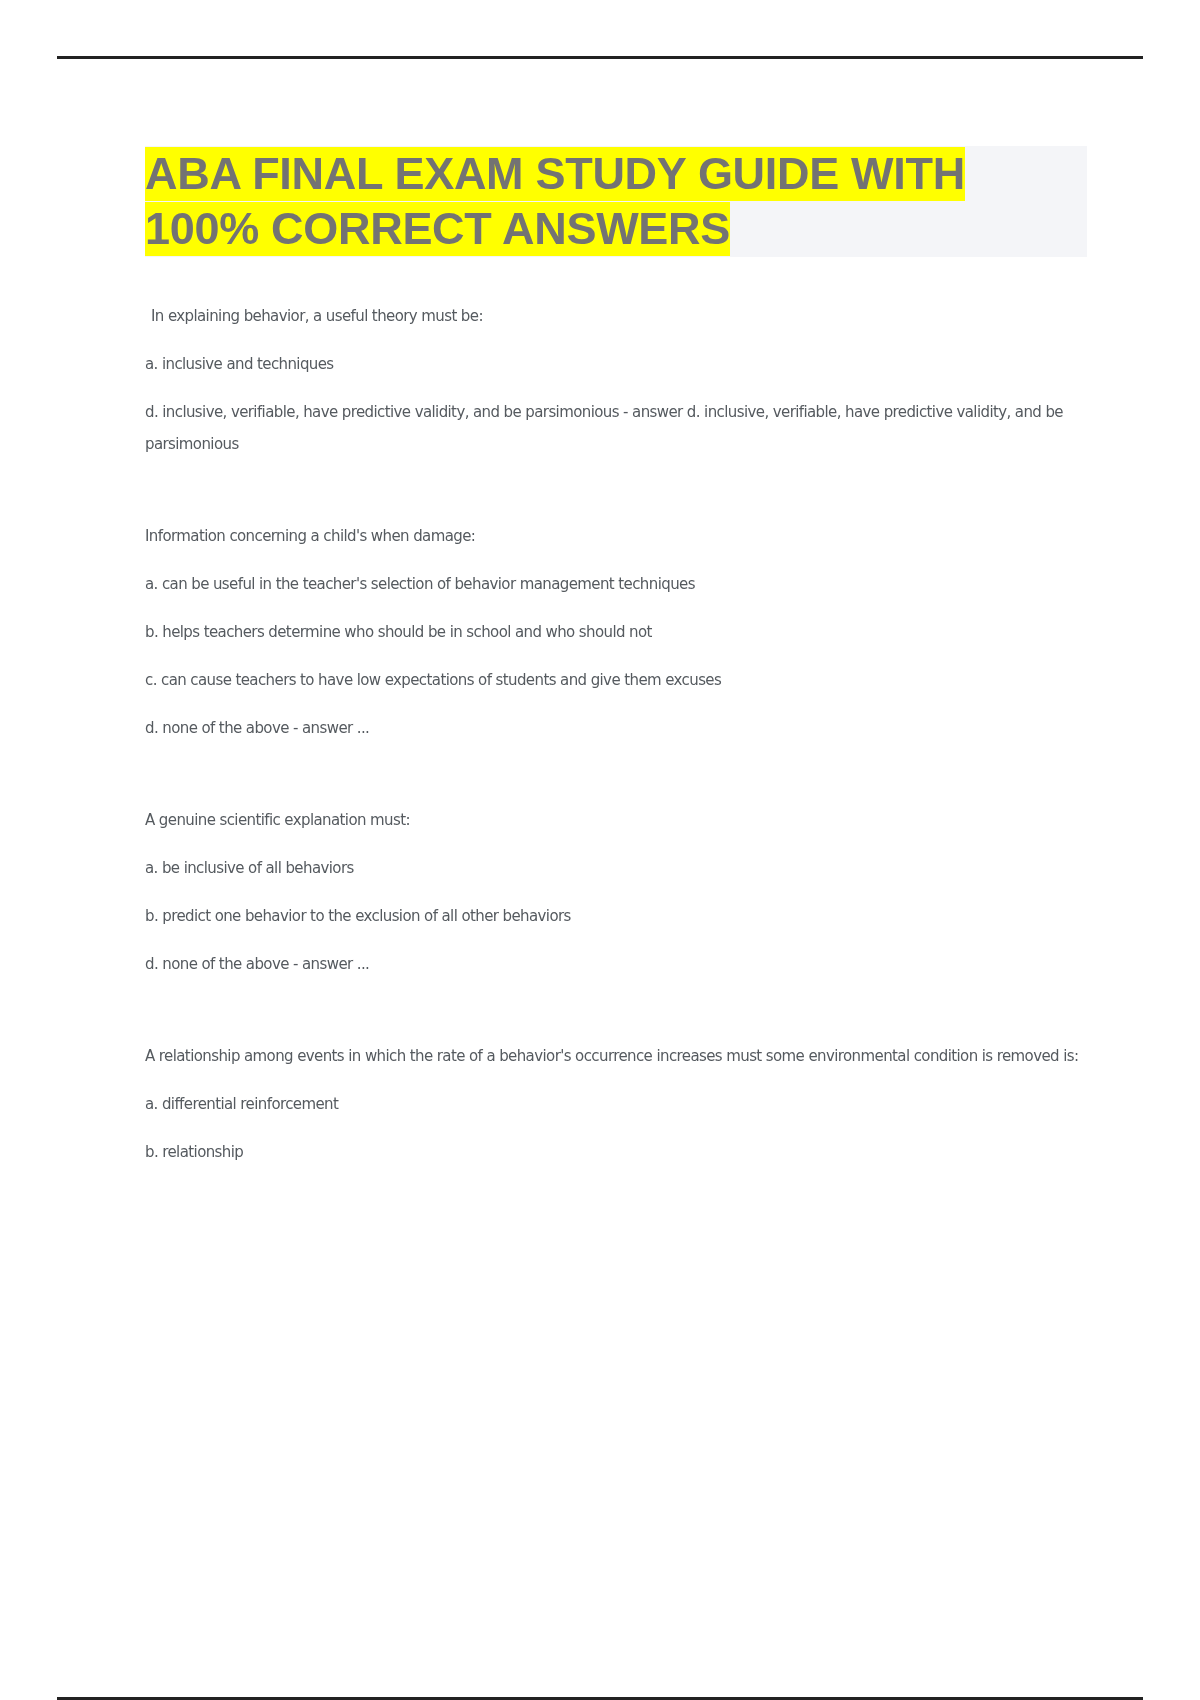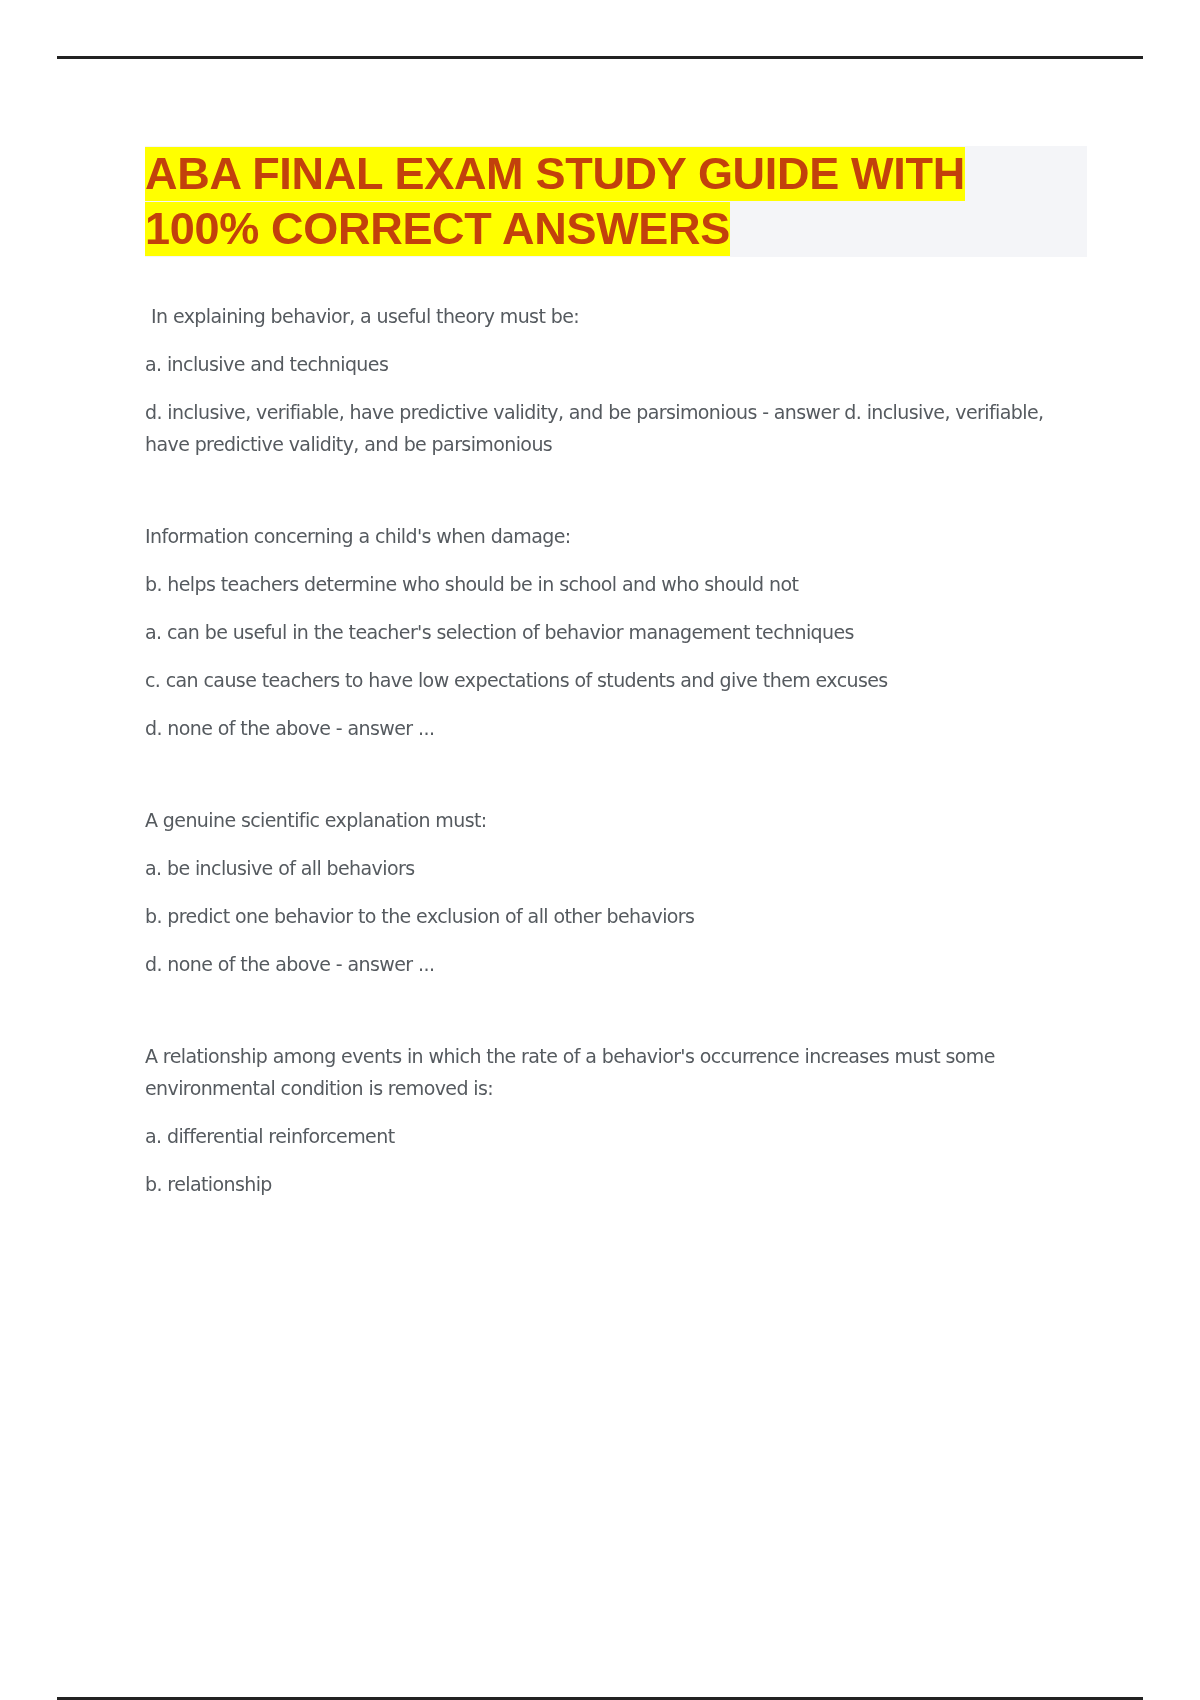--- a/index.html
+++ b/index.html
@@ -31,37 +31,37 @@
       width: 942px;
       height: 111px;
       background: #f4f5f8;
     }
     .title {
       margin: 0;
       font-family: "Liberation Sans", sans-serif;
       font-weight: bold;
       font-size: 45px;
       line-height: 55px;
-      color: #c2410c;
+      color: #737373;
       letter-spacing: -0.3px;
     }
     .title span.hl {
       background: #ffff00;
       padding: 1px 0 2px 0;
       box-decoration-break: clone;
       -webkit-box-decoration-break: clone;
     }
 
     .content {
       position: absolute;
       left: 145px;
       top: 300px;
       width: 945px;
       font-family: "DejaVu Sans", sans-serif;
-      font-size: 19px;
+      font-size: 15px;
       color: #555a5f;
       letter-spacing: -0.6px;
     }
     .question {
       margin: 0 0 60px 0;
     }
     .q-text, .opt {
       margin: 0;
       line-height: 32px;
     }
@@ -81,22 +81,22 @@
 <div class="content">
 
   <div class="question">
     <p class="q-text indent">In explaining behavior, a useful theory must be:</p>
     <p class="opt">a. inclusive and techniques</p>
     <p class="opt">d. inclusive, verifiable, have predictive validity, and be parsimonious - answer d. inclusive, verifiable, have predictive validity, and be parsimonious</p>
   </div>
 
   <div class="question">
     <p class="q-text">Information concerning a child's when damage:</p>
+    <p class="opt">a. can be useful in the teacher's selection of behavior management techniques</p>
     <p class="opt">b. helps teachers determine who should be in school and who should not</p>
-    <p class="opt">a. can be useful in the teacher's selection of behavior management techniques</p>
     <p class="opt">c. can cause teachers to have low expectations of students and give them excuses</p>
     <p class="opt">d. none of the above - answer ...</p>
   </div>
 
   <div class="question">
     <p class="q-text">A genuine scientific explanation must:</p>
     <p class="opt">a. be inclusive of all behaviors</p>
     <p class="opt">b. predict one behavior to the exclusion of all other behaviors</p>
     <p class="opt">d. none of the above - answer ...</p>
   </div>

